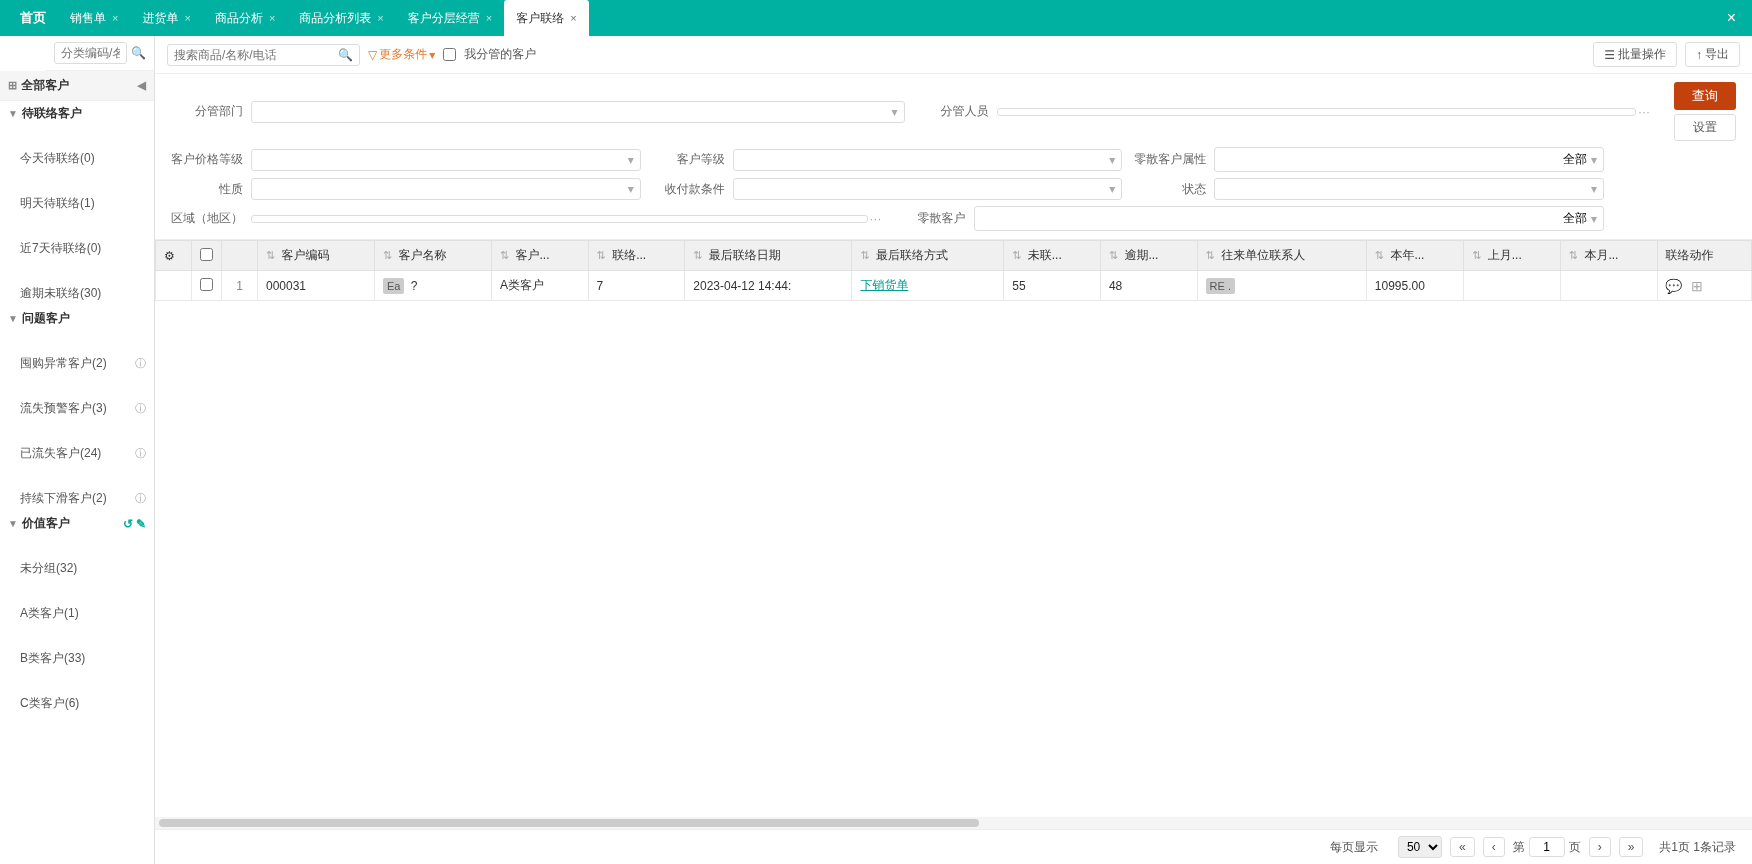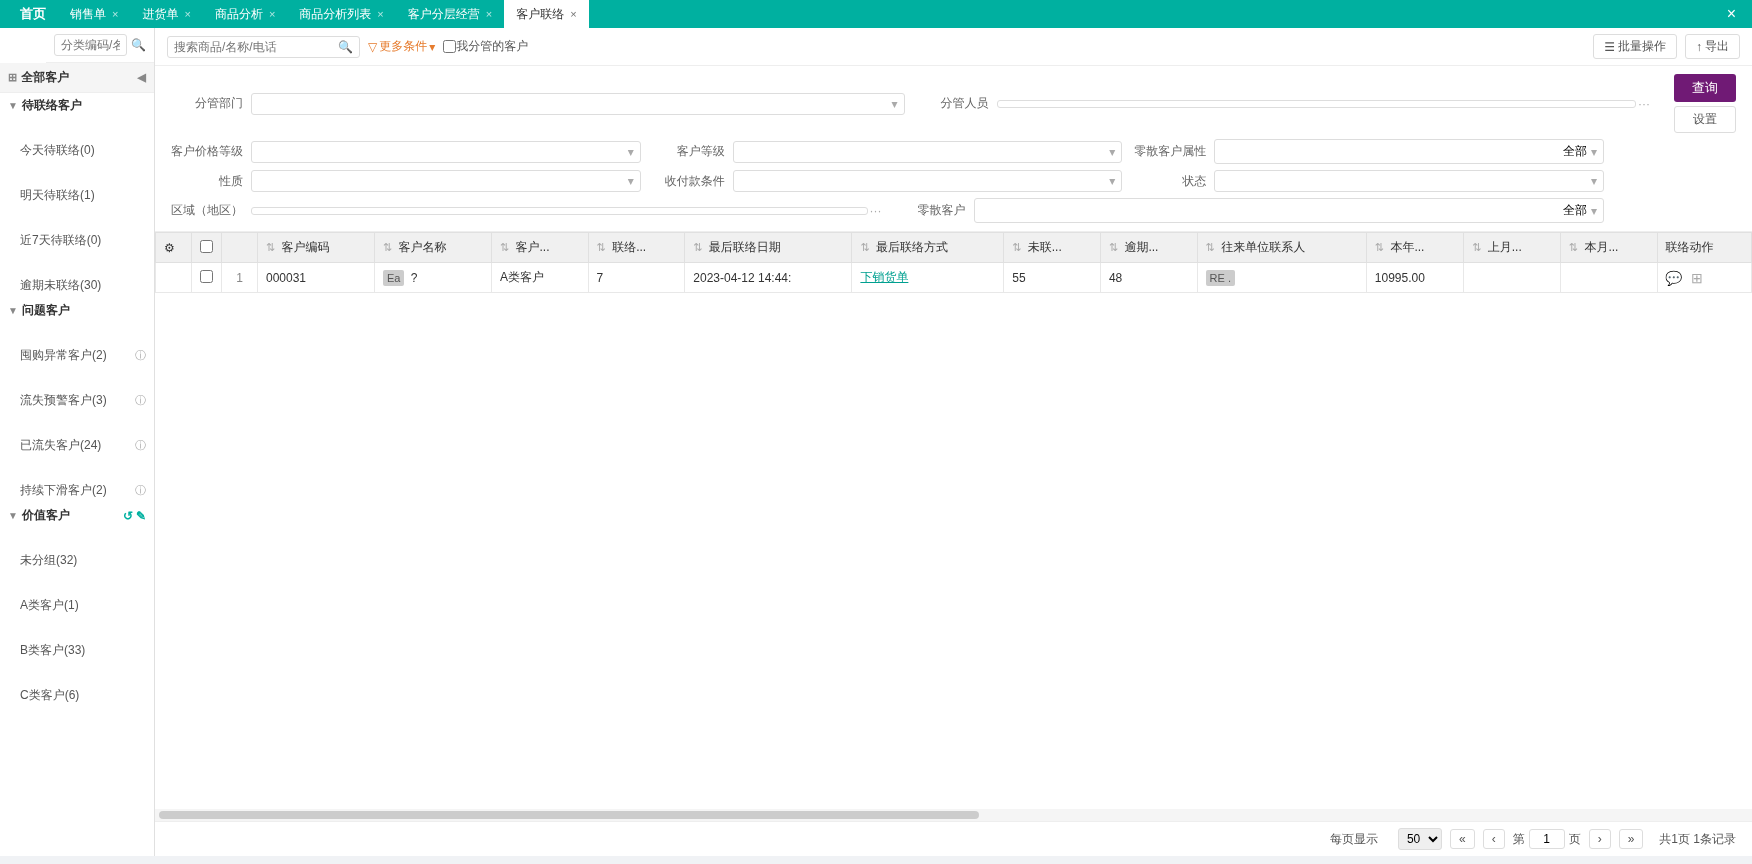--- a/index.html
+++ b/index.html
@@ -1,19 +1,19 @@
 <!DOCTYPE html>
 <html><head>
   <meta charset="utf-8">
   <style>
     * { box-sizing: border-box; margin: 0; padding: 0; font-family: 'Microsoft YaHei', Arial, sans-serif; font-size: 12px; }
     body { background: #f0f2f5; width: 1752px; min-height: 864px; overflow-x: hidden; }
 
     
-    .top-nav { background: #00b0a0; display: flex; align-items: center; height: 28px; padding: 4px 8px; }
+    .top-nav { background: #00b0a0; display: flex; align-items: center; height: 36px; padding: 4px 8px; }
     .top-nav .nav-item { color: #fff; padding: 0 12px; height: 36px; display: flex; align-items: center; cursor: pointer; font-size: 13px; white-space: nowrap; }
     .top-nav .nav-item.home { font-weight: bold; }
     .top-nav .nav-item.active { background: #fff; color: #333; border-radius: 3px 3px 0 0; }
     .top-nav .nav-item .close-x { margin-left: 6px; font-size: 11px; opacity: 0.7; }
     .top-nav .spacer { flex: 1; }
     .top-nav .window-close { color: #fff; font-size: 16px; cursor: pointer; padding: 0 8px; }
 
     
     .main-layout { display: flex; height: calc(864px - 36px); }
 
@@ -34,37 +34,37 @@
 
     
     .content { flex: 1; display: flex; flex-direction: column; background: #f5f5f5; overflow: hidden; }
 
     
     .filter-bar { background: #fff; padding: 6px 12px; display: flex; align-items: center; border-bottom: 1px solid #eee; gap: 8px; }
     .filter-search { display: flex; align-items: center; border: 1px solid #ddd; border-radius: 3px; padding: 3px 6px; background: #fff; }
     .filter-search input { border: none; outline: none; font-size: 12px; width: 160px; }
     .filter-search .search-icon { color: #00b0a0; margin-left: 4px; cursor: pointer; }
     .filter-more { color: #e67c2e; cursor: pointer; display: flex; align-items: center; gap: 2px; }
-    .filter-my { display: flex; align-items: center; gap: 0; color: #555; cursor: pointer; }
+    .filter-my { display: flex; align-items: center; gap: 8px; color: #555; cursor: pointer; }
     .filter-my input[type=checkbox] { cursor: pointer; }
     .filter-actions { margin-left: auto; display: flex; gap: 8px; align-items: center; }
     .btn-batch { color: #555; border: 1px solid #ddd; padding: 3px 10px; border-radius: 3px; cursor: pointer; background: #fff; display: flex; align-items: center; gap: 3px; }
     .btn-export { color: #555; border: 1px solid #ddd; padding: 3px 10px; border-radius: 3px; cursor: pointer; background: #fff; display: flex; align-items: center; gap: 3px; }
 
     
     .advanced-filter { background: #fff; padding: 8px 16px; border-bottom: 1px solid #eee; }
     .filter-row { display: flex; align-items: center; margin-bottom: 6px; gap: 12px; }
     .filter-row:last-child { margin-bottom: 0; }
     .filter-field { display: flex; align-items: center; flex: 1; min-width: 0; }
     .filter-label { color: #666; width: 80px; text-align: right; flex-shrink: 0; padding-right: 8px; }
     .filter-input { border: 1px solid #ddd; border-radius: 3px; padding: 3px 6px; flex: 1; font-size: 12px; outline: none; display: flex; align-items: center; min-width: 0; }
     .filter-select { border: 1px solid #ddd; border-radius: 3px; padding: 3px 6px; flex: 1; font-size: 12px; outline: none; display: flex; align-items: center; justify-content: flex-end; min-width: 0; cursor: pointer; }
     .filter-select .arrow { color: #aaa; margin-left: 4px; }
     .filter-dots { color: #aaa; margin-left: 2px; cursor: pointer; }
-    .btn-query { background: #701a75; color: #fff; border: none; padding: 5px 18px; border-radius: 3px; cursor: pointer; font-size: 13px; }
+    .btn-query { background: #c2410c; color: #fff; border: none; padding: 5px 18px; border-radius: 3px; cursor: pointer; font-size: 13px; }
     .btn-setting { background: #fff; color: #555; border: 1px solid #ddd; padding: 4px 14px; border-radius: 3px; cursor: pointer; font-size: 12px; width: 100%; text-align: center; }
     .query-btns { display: flex; flex-direction: column; gap: 4px; align-items: center; margin-left: 12px; }
 
     
     .table-container { flex: 1; overflow: auto; background: #fff; margin: 0; }
     table { width: 100%; border-collapse: collapse; font-size: 12px; }
     thead tr { background: #f0f0f0; }
     thead th { border: 1px solid #e0e0e0; padding: 6px 8px; text-align: left; white-space: nowrap; font-weight: normal; color: #333; position: relative; }
     thead th .col-icon { color: #aaa; margin-right: 3px; cursor: pointer; font-size: 11px; }
     tbody tr { background: #fff; }

